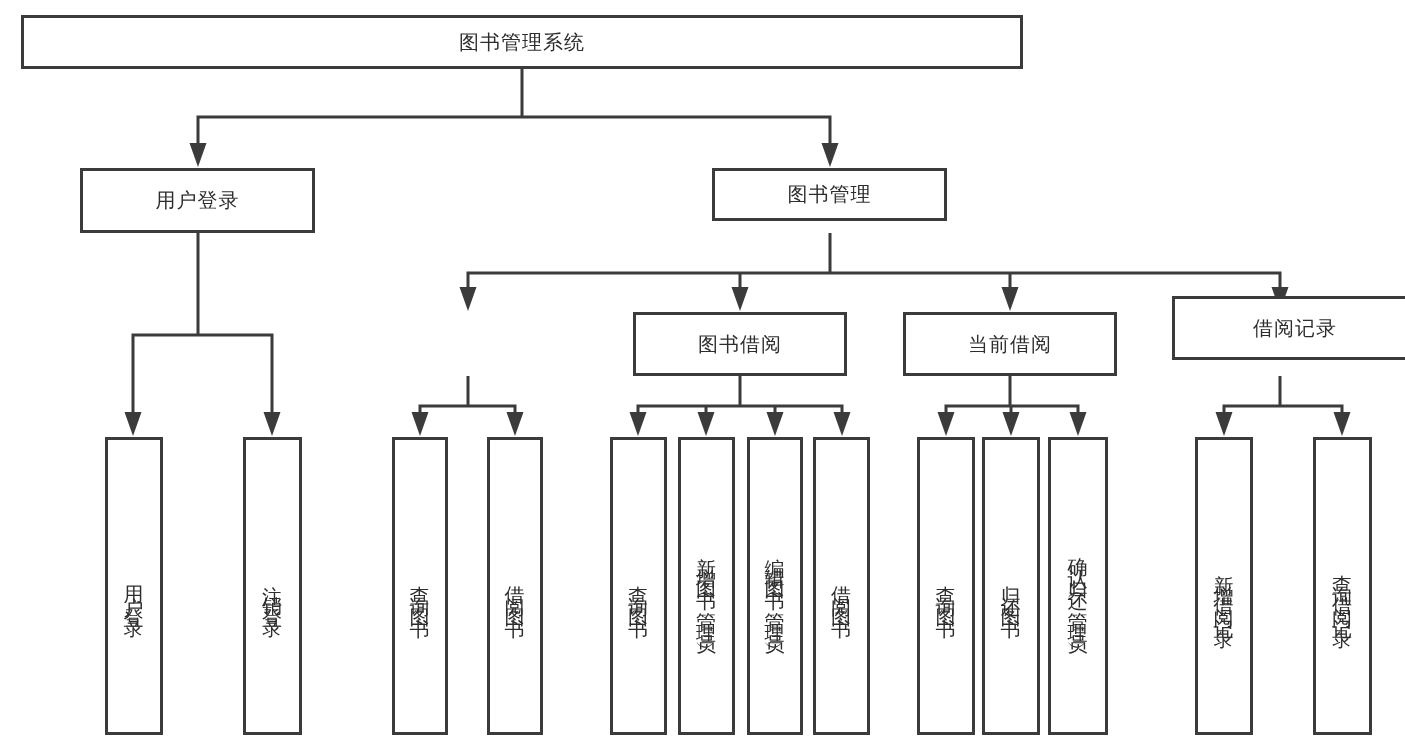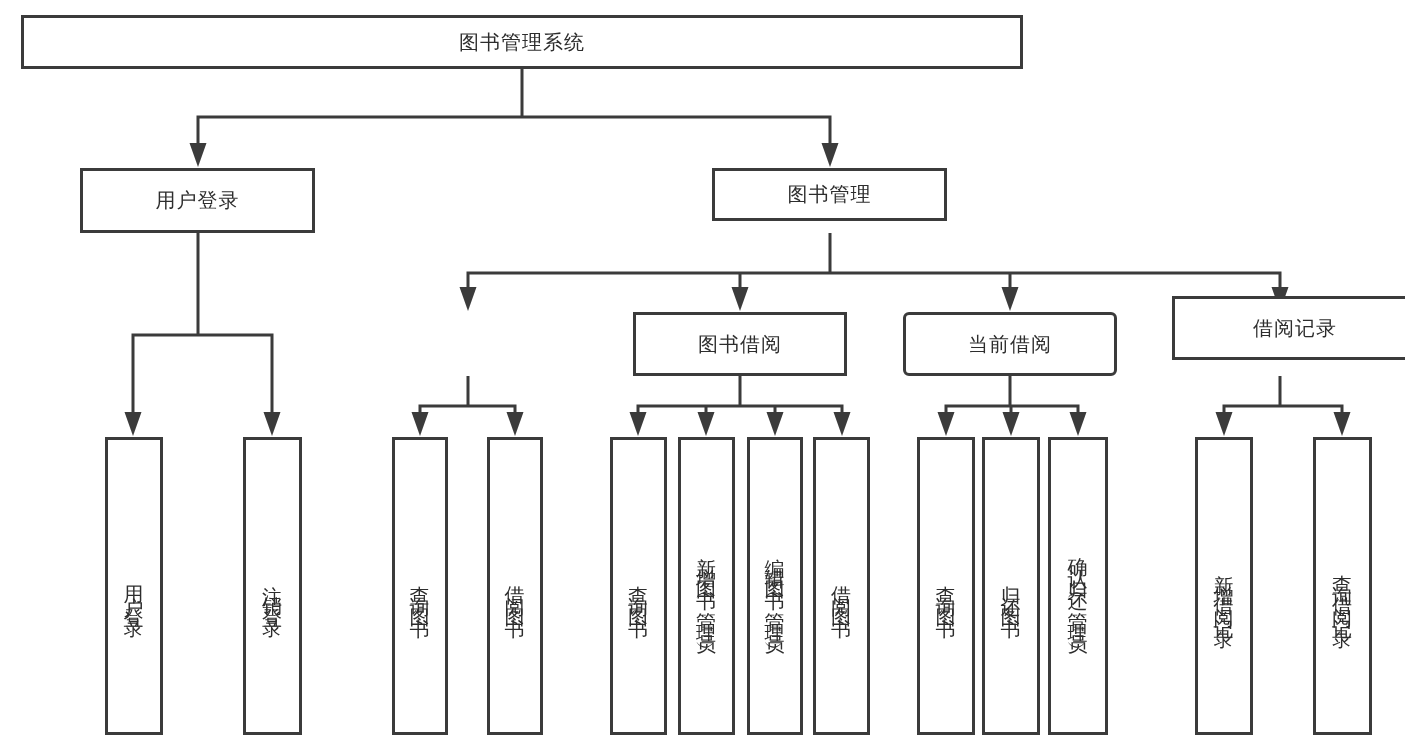--- a/index.html
+++ b/index.html
@@ -17,21 +17,21 @@
   .leaf .vtext{
     writing-mode:vertical-rl;text-orientation:mixed;
     letter-spacing:11px;margin-bottom:-11px;font-size:20px;line-height:1;
   }
   
   .n-root{left:21px;top:15px;width:1002px;height:54px;}
   .n-user-login{left:80px;top:168px;width:235px;height:65px;}
   .n-book-mgmt{left:712px;top:168px;width:235px;height:53px;}
   .n-new-book{left:362px;top:312px;width:215px;height:64px;}
   .n-book-borrow{left:633px;top:312px;width:214px;height:64px;}
-  .n-current-borrow{left:903px;top:312px;width:214px;height:64px;border-radius:6px;}
+  .n-current-borrow{left:903px;top:312px;width:214px;height:64px;}
   .n-borrow-record{left:1172px;top:296px;width:246px;height:64px;}
   .lf{top:437px;height:298px;}
   .l-1{left:105px;width:58px;}
   .l-2{left:243px;width:59px;}
   .l-3{left:392px;width:56px;}
   .l-4{left:487px;width:56px;}
   .l-5{left:610px;width:57px;}
   .l-6{left:678px;width:57px;}
   .l-7{left:747px;width:56px;}
   .l-8{left:813px;width:57px;}

